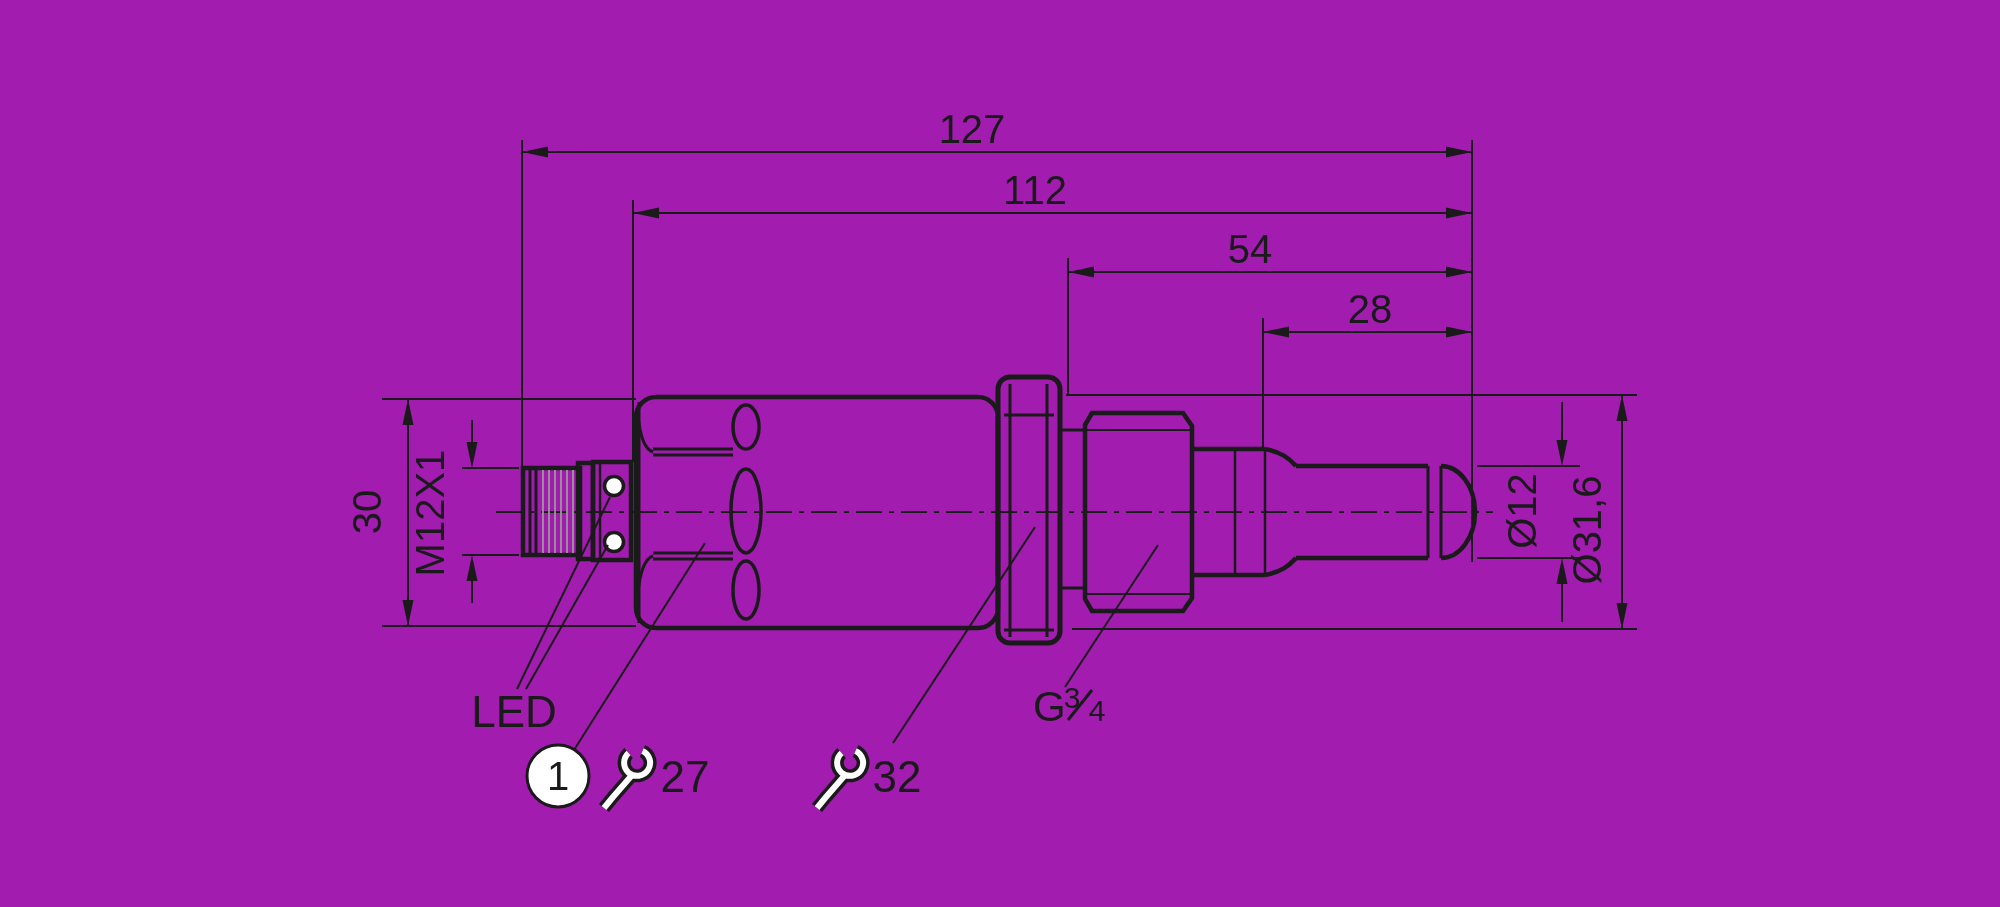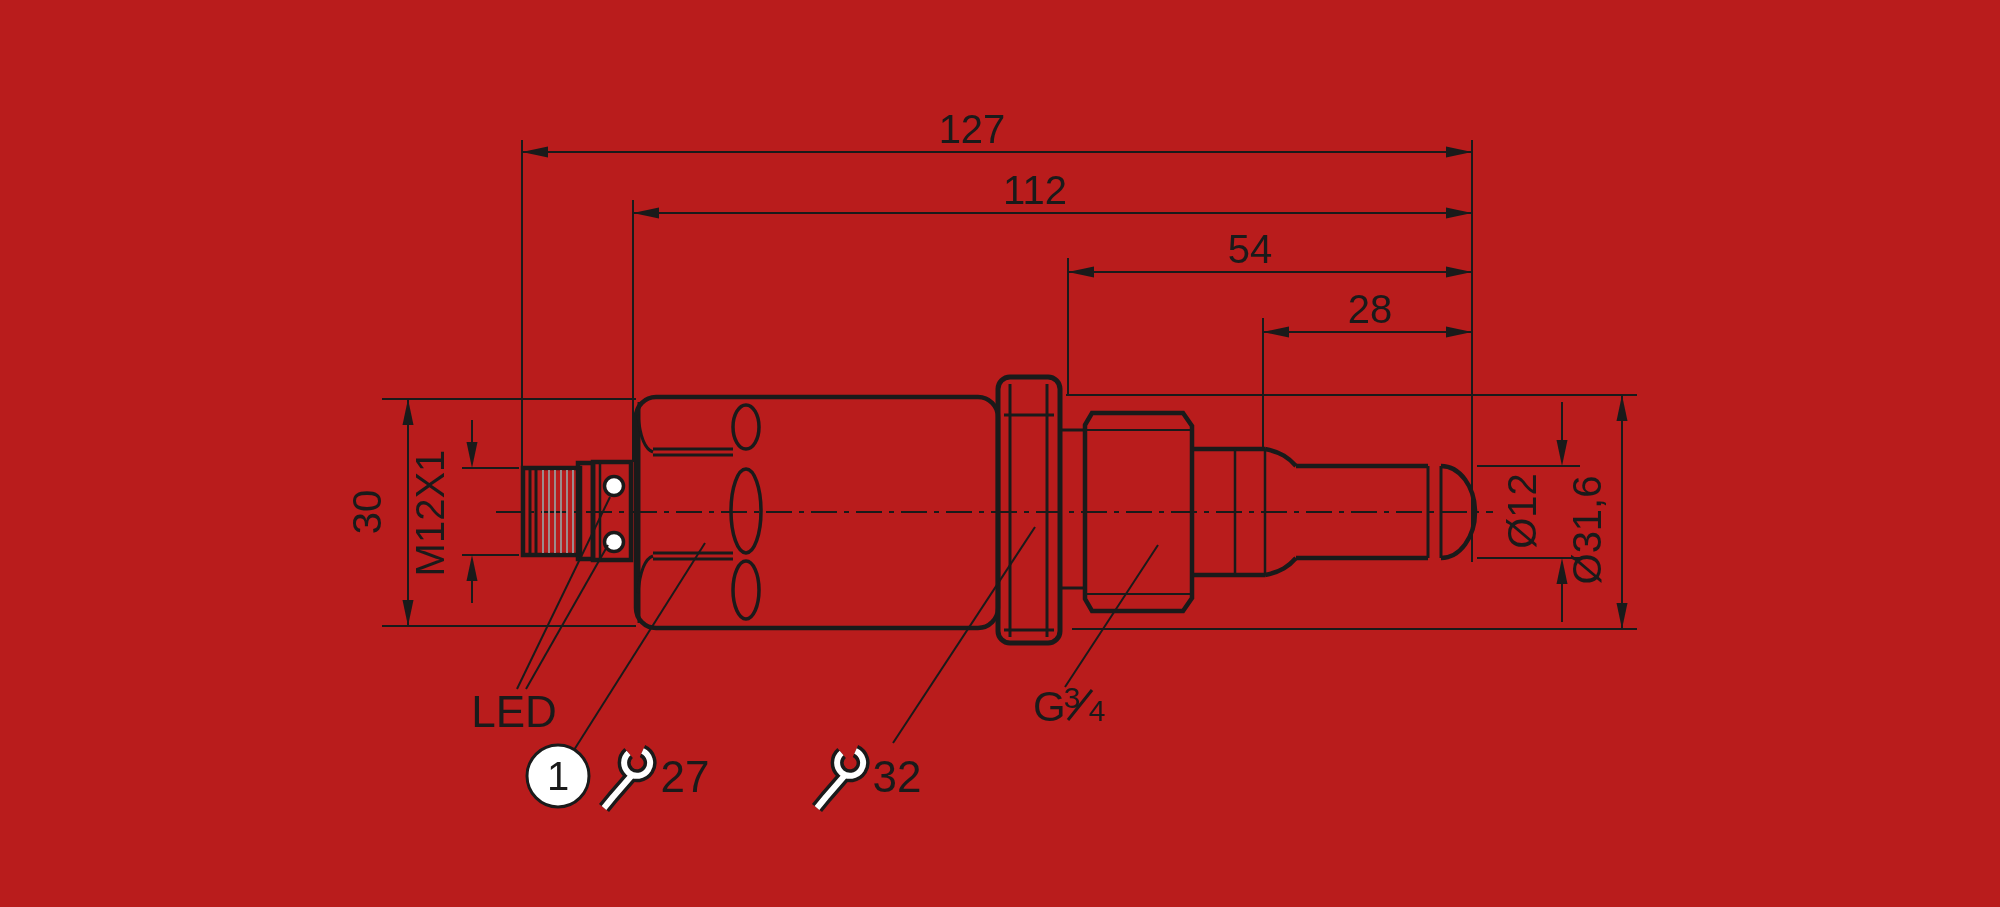--- a/index.html
+++ b/index.html
@@ -1,16 +1,16 @@
 <!DOCTYPE html>
 <html><head>
 <meta charset="utf-8">
 <style>
   html,body{margin:0;padding:0;background:#fff;}
-  .stage{position:relative;width:2000px;height:907px;background:#b91c1c;overflow:hidden;}
+  .stage{position:relative;width:2000px;height:907px;background:#a21caf;overflow:hidden;}
   svg{display:block;}
   text{font-family:"Liberation Sans","DejaVu Sans",sans-serif;fill:#1a1a1a;}
 </style>
 </head>
 <body>
 
 <div class="stage">
 <svg width="2000" height="907" viewBox="0 0 2000 907">
 
   <g stroke="#1a1a1a" fill="none">

